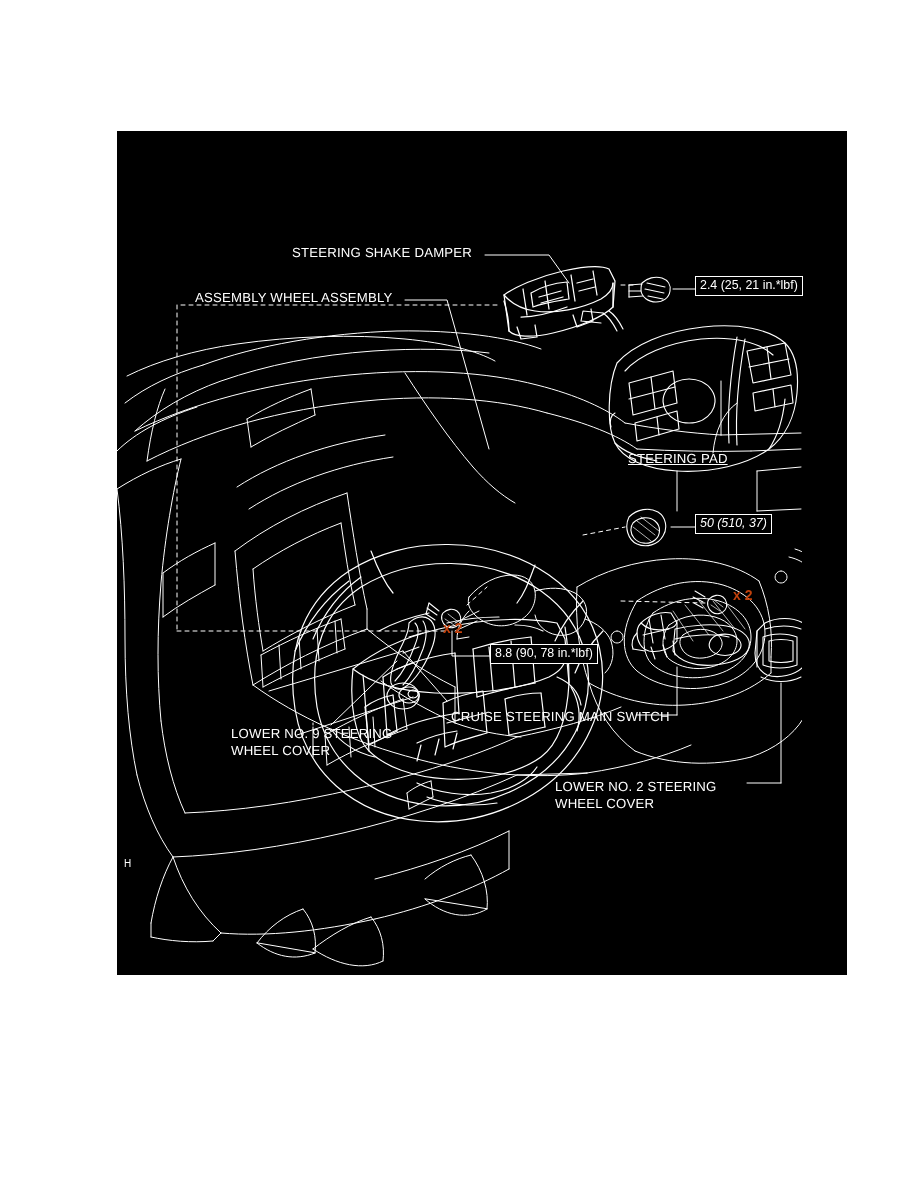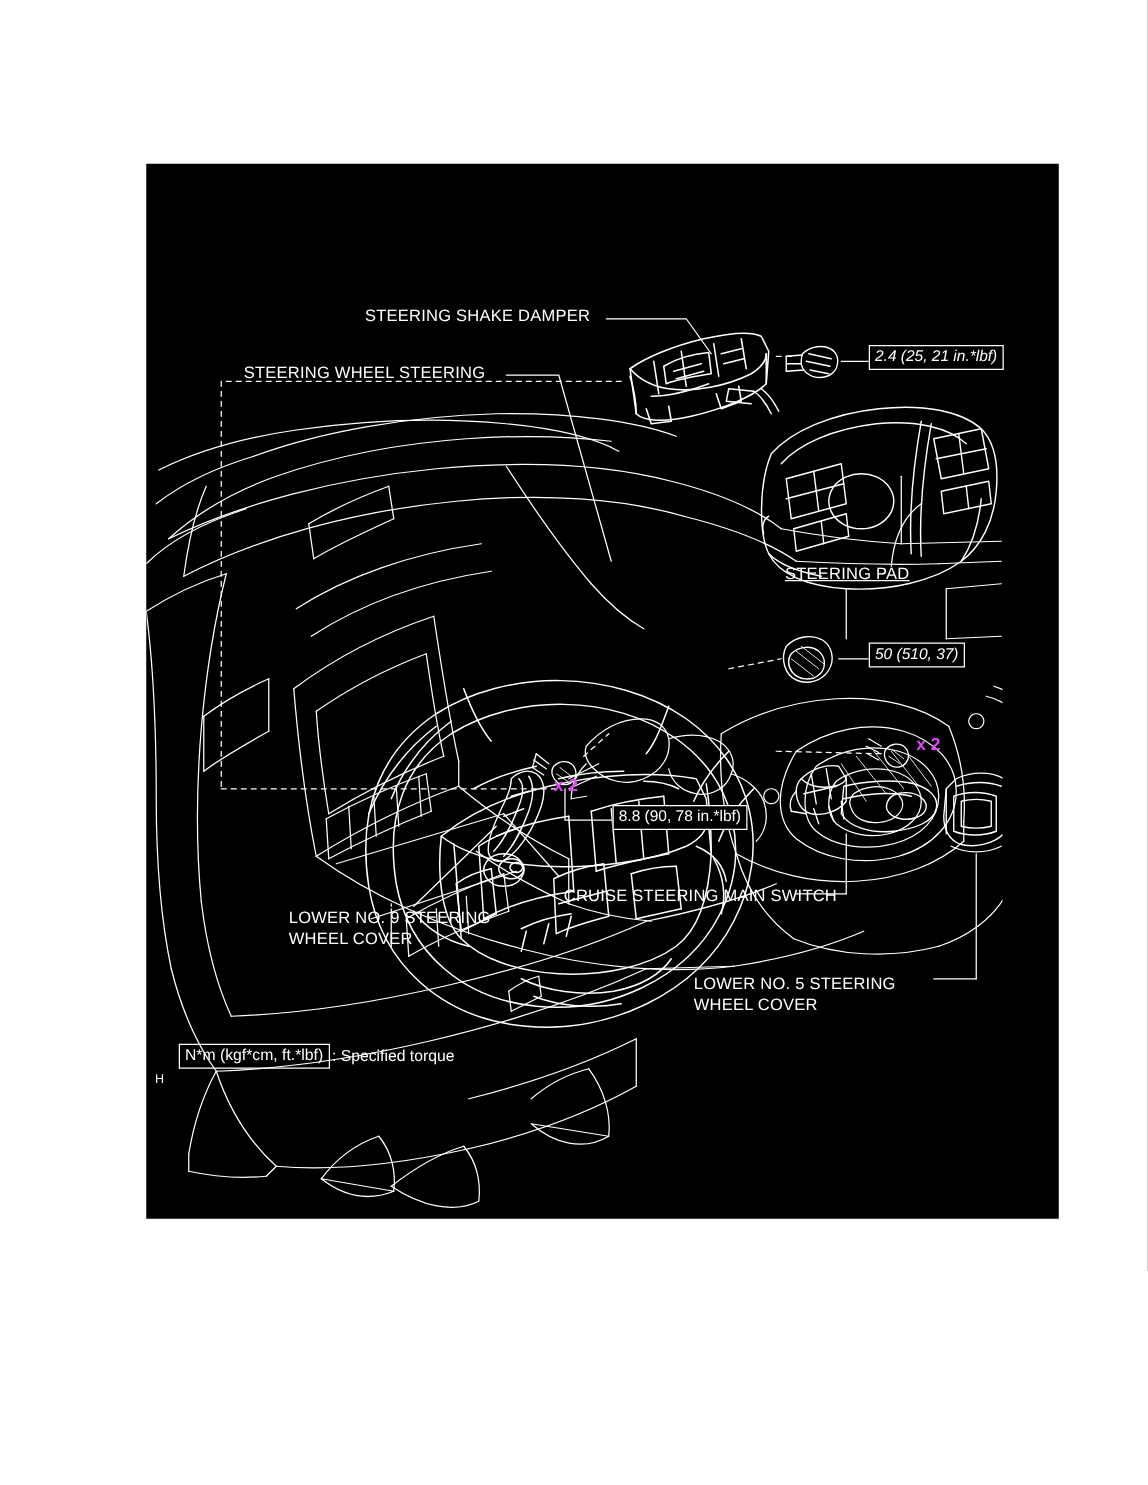--- a/index.html
+++ b/index.html
@@ -65,21 +65,21 @@
     white-space: pre;
   }
   .legend-row .legend-key {
     border: 1.6px solid #ffffff;
     padding: 2px 4px 3px 4px;
     line-height: 13px;
   }
   .legend-row .legend-sep { padding-left: 2px; }
   .x2 {
     position: absolute;
-    color: #d946ef;
+    color: #c2410c;
     font-family: "Liberation Sans", sans-serif;
     font-size: 14px;
     font-weight: bold;
     white-space: pre;
   }
   .corner-mark {
     position: absolute;
     color: #ffffff;
     font-family: "Liberation Sans", sans-serif;
     font-size: 10px;
@@ -465,43 +465,39 @@
 
         <path d="M288 169 L330 169 L372 318" stroke-width="1"></path>
 
         <path d="M560 340 L560 380" stroke-width="1"></path>
 
       </g>
     </svg>
 
     <div class="lbl" style="left:175px; top:114px;">STEERING SHAKE DAMPER</div>
 
-    <div class="lbl" style="left:78px; top:159px;">STEERING WHEEL STEERING</div>
+    <div class="lbl" style="left:78px; top:159px;">ASSEMBLY WHEEL ASSEMBLY</div>
 
     <div class="lbl" style="left:511px; top:320px;text-decoration:underline;">STEERING PAD</div>
 
     <div class="lbl" style="left:114px; top:595px;">LOWER NO. 9 STEERING</div>
     <div class="lbl" style="left:114px; top:612px;">WHEEL COVER</div>
 
     <div class="lbl" style="left:334px; top:578px;">CRUISE STEERING MAIN SWITCH</div>
 
-    <div class="lbl" style="left:438px; top:648px;">LOWER NO. 5 STEERING</div>
+    <div class="lbl" style="left:438px; top:648px;">LOWER NO. 2 STEERING</div>
     <div class="lbl" style="left:438px; top:665px;">WHEEL COVER</div>
 
-    <div class="torque-box" style="left:578px; top:145px;font-style:italic;">2.4 (25, 21 in.*lbf)</div>
+    <div class="torque-box" style="left:578px; top:145px;">2.4 (25, 21 in.*lbf)</div>
 
     <div class="torque-box" style="left:578px; top:383px;font-style:italic;">50 (510, 37)</div>
 
     <div class="torque-box" style="left:373px; top:513px;text-align:center;">8.8 (90, 78 in.*lbf)</div>
 
     <div class="x2" style="left:326px; top:489px;">x 2</div>
 
     <div class="x2" style="left:616px; top:456px;">x 2</div>
 
-    <div class="legend-row" style="left:26px; top:704px;">
-      <span class="legend-key">N*m (kgf*cm, ft.*lbf)</span>
-      <span class="legend-sep">: Specified torque</span>
-    </div>
 
     <div class="corner-mark" style="left:7px; top:727px;">H</div>
 
   </div>
 </div>
 
 </body></html>

